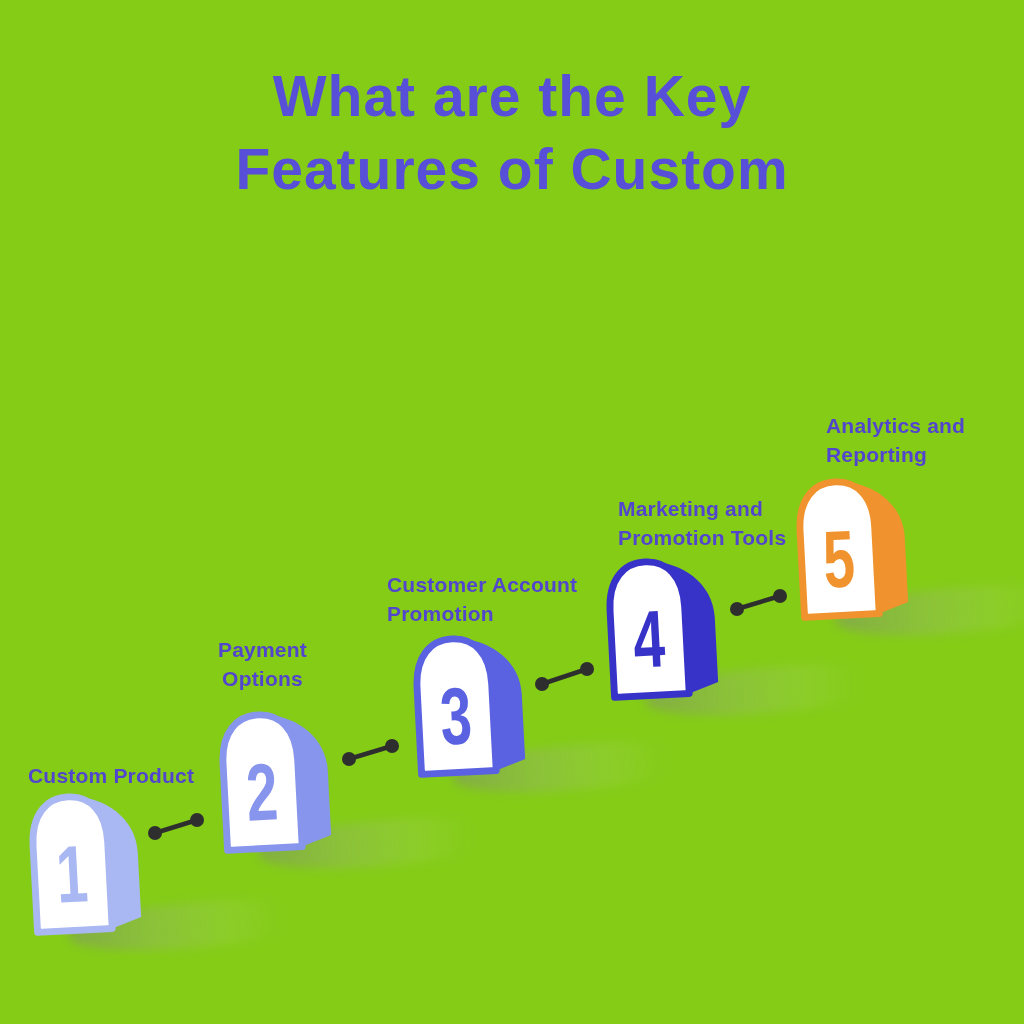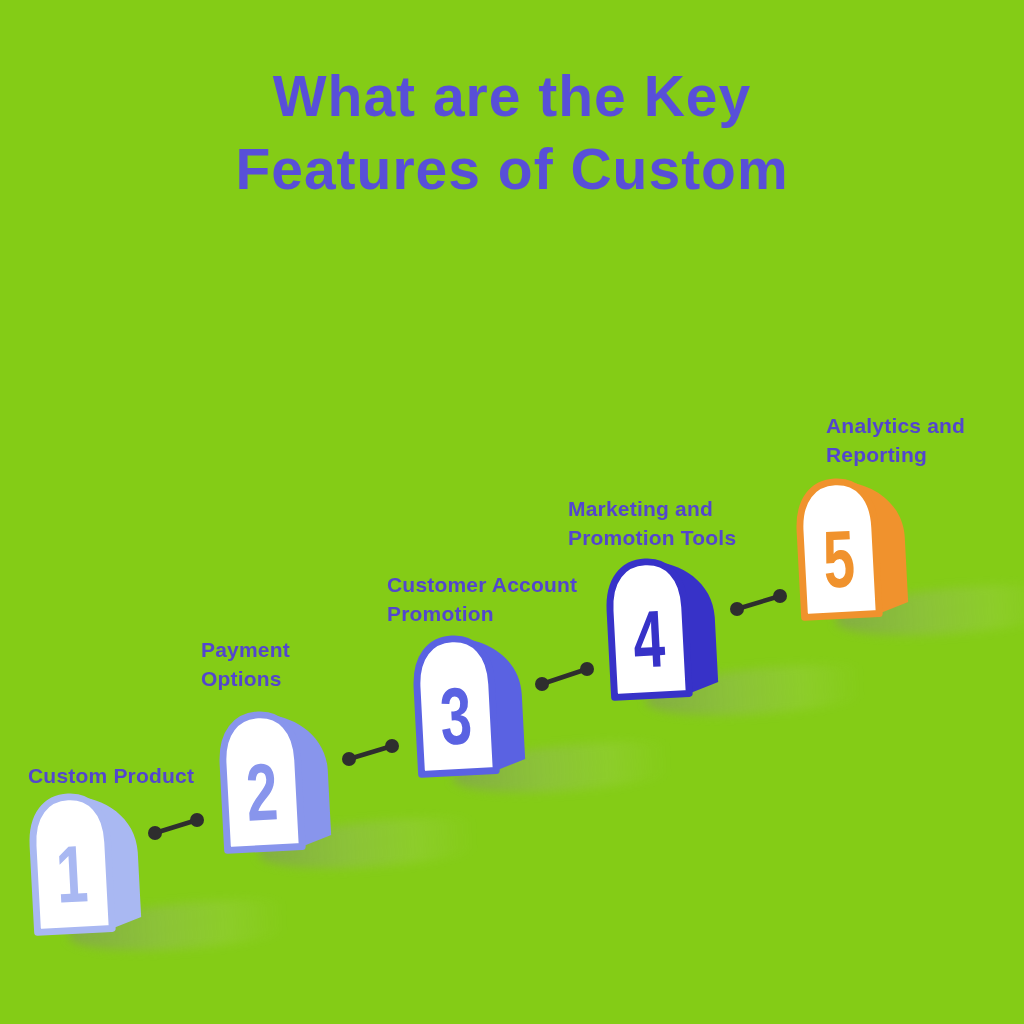--- a/index.html
+++ b/index.html
@@ -68,41 +68,41 @@
         </svg></div>
       <div class="step-label" style="left: 28px; top: 720px; color: rgb(83, 70, 206); margin-top: 41px;">
         <span>Custom Product</span>
       </div>
       <div class="shadow" style="left: 258px; top: 820px;"></div>
       <div class="arch" style="left: 216px; top: 704px;"><svg width="118" height="148" viewBox="0 0 120 150">
           <path fill="#8895EC" d="M46,10 C78,9 114,32 114,70 L114,136 L84,146 L84,58 C84,26 68,10 46,10 Z"></path>
           <path fill="#ffffff" stroke="#8895EC" stroke-width="7" stroke-linejoin="round" d="M8,146 L8,58 C8,26 24,10 46,10 C68,10 84,26 84,58 L84,146 Z"></path>
           <text class="num" transform="scale(0.7,1)" x="65.7" y="117" font-size="82" text-anchor="middle" fill="#8895EC">2</text>
         </svg></div>
-      <div class="step-label" style="left: 201px; top: 635px; color: rgb(83, 70, 206);">
+      <div class="step-label" style="left: 218px; top: 635px; color: rgb(83, 70, 206); text-align: center;">
         <span>Payment</span>
         <span>Options</span>
       </div>
       <div class="shadow" style="left: 452px; top: 744px;"></div>
       <div class="arch" style="left: 410px; top: 628px;"><svg width="118" height="148" viewBox="0 0 120 150">
           <path fill="#5A62E2" d="M46,10 C78,9 114,32 114,70 L114,136 L84,146 L84,58 C84,26 68,10 46,10 Z"></path>
           <path fill="#ffffff" stroke="#5A62E2" stroke-width="7" stroke-linejoin="round" d="M8,146 L8,58 C8,26 24,10 46,10 C68,10 84,26 84,58 L84,146 Z"></path>
           <text class="num" transform="scale(0.7,1)" x="65.7" y="117" font-size="82" text-anchor="middle" fill="#5A62E2">3</text>
         </svg></div>
       <div class="step-label" style="left: 387px; top: 570px; color: rgb(83, 70, 206);">
         <span>Customer Account</span>
         <span>Promotion</span>
       </div>
       <div class="shadow" style="left: 645px; top: 667px;"></div>
       <div class="arch" style="left: 603px; top: 551px;"><svg width="118" height="148" viewBox="0 0 120 150">
           <path fill="#3732C8" d="M46,10 C78,9 114,32 114,70 L114,136 L84,146 L84,58 C84,26 68,10 46,10 Z"></path>
           <path fill="#ffffff" stroke="#3732C8" stroke-width="7" stroke-linejoin="round" d="M8,146 L8,58 C8,26 24,10 46,10 C68,10 84,26 84,58 L84,146 Z"></path>
           <text class="num" transform="scale(0.7,1)" x="65.7" y="117" font-size="82" text-anchor="middle" fill="#3732C8">4</text>
         </svg></div>
-      <div class="step-label" style="left: 568px; top: 494px; color: rgb(83, 70, 206);">
+      <div class="step-label" style="left: 618px; top: 494px; color: rgb(83, 70, 206);">
         <span>Marketing and</span>
         <span>Promotion Tools</span>
       </div>
       <div class="shadow" style="left: 835px; top: 587px;"></div>
       <div class="arch" style="left: 793px; top: 471px;"><svg width="118" height="148" viewBox="0 0 120 150">
           <path fill="#F0922D" d="M46,10 C78,9 114,32 114,70 L114,136 L84,146 L84,58 C84,26 68,10 46,10 Z"></path>
           <path fill="#ffffff" stroke="#F0922D" stroke-width="7" stroke-linejoin="round" d="M8,146 L8,58 C8,26 24,10 46,10 C68,10 84,26 84,58 L84,146 Z"></path>
           <text class="num" transform="scale(0.7,1)" x="65.7" y="117" font-size="82" text-anchor="middle" fill="#F0922D">5</text>
         </svg></div>
       <div class="step-label" style="left: 790px; top: 411px; color: rgb(83, 70, 206); margin-left: 36px;">

